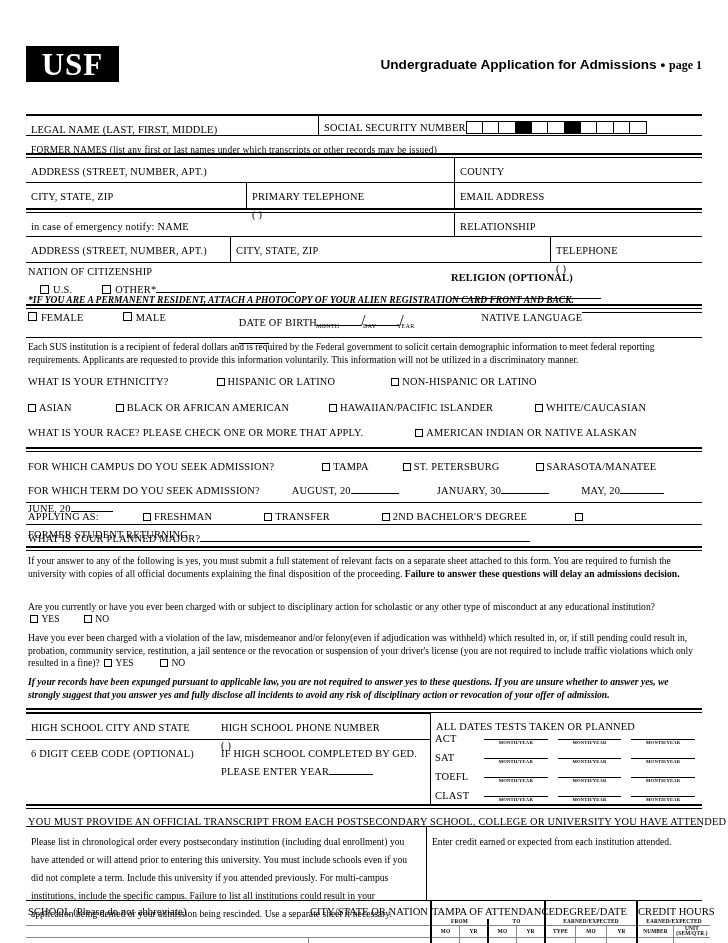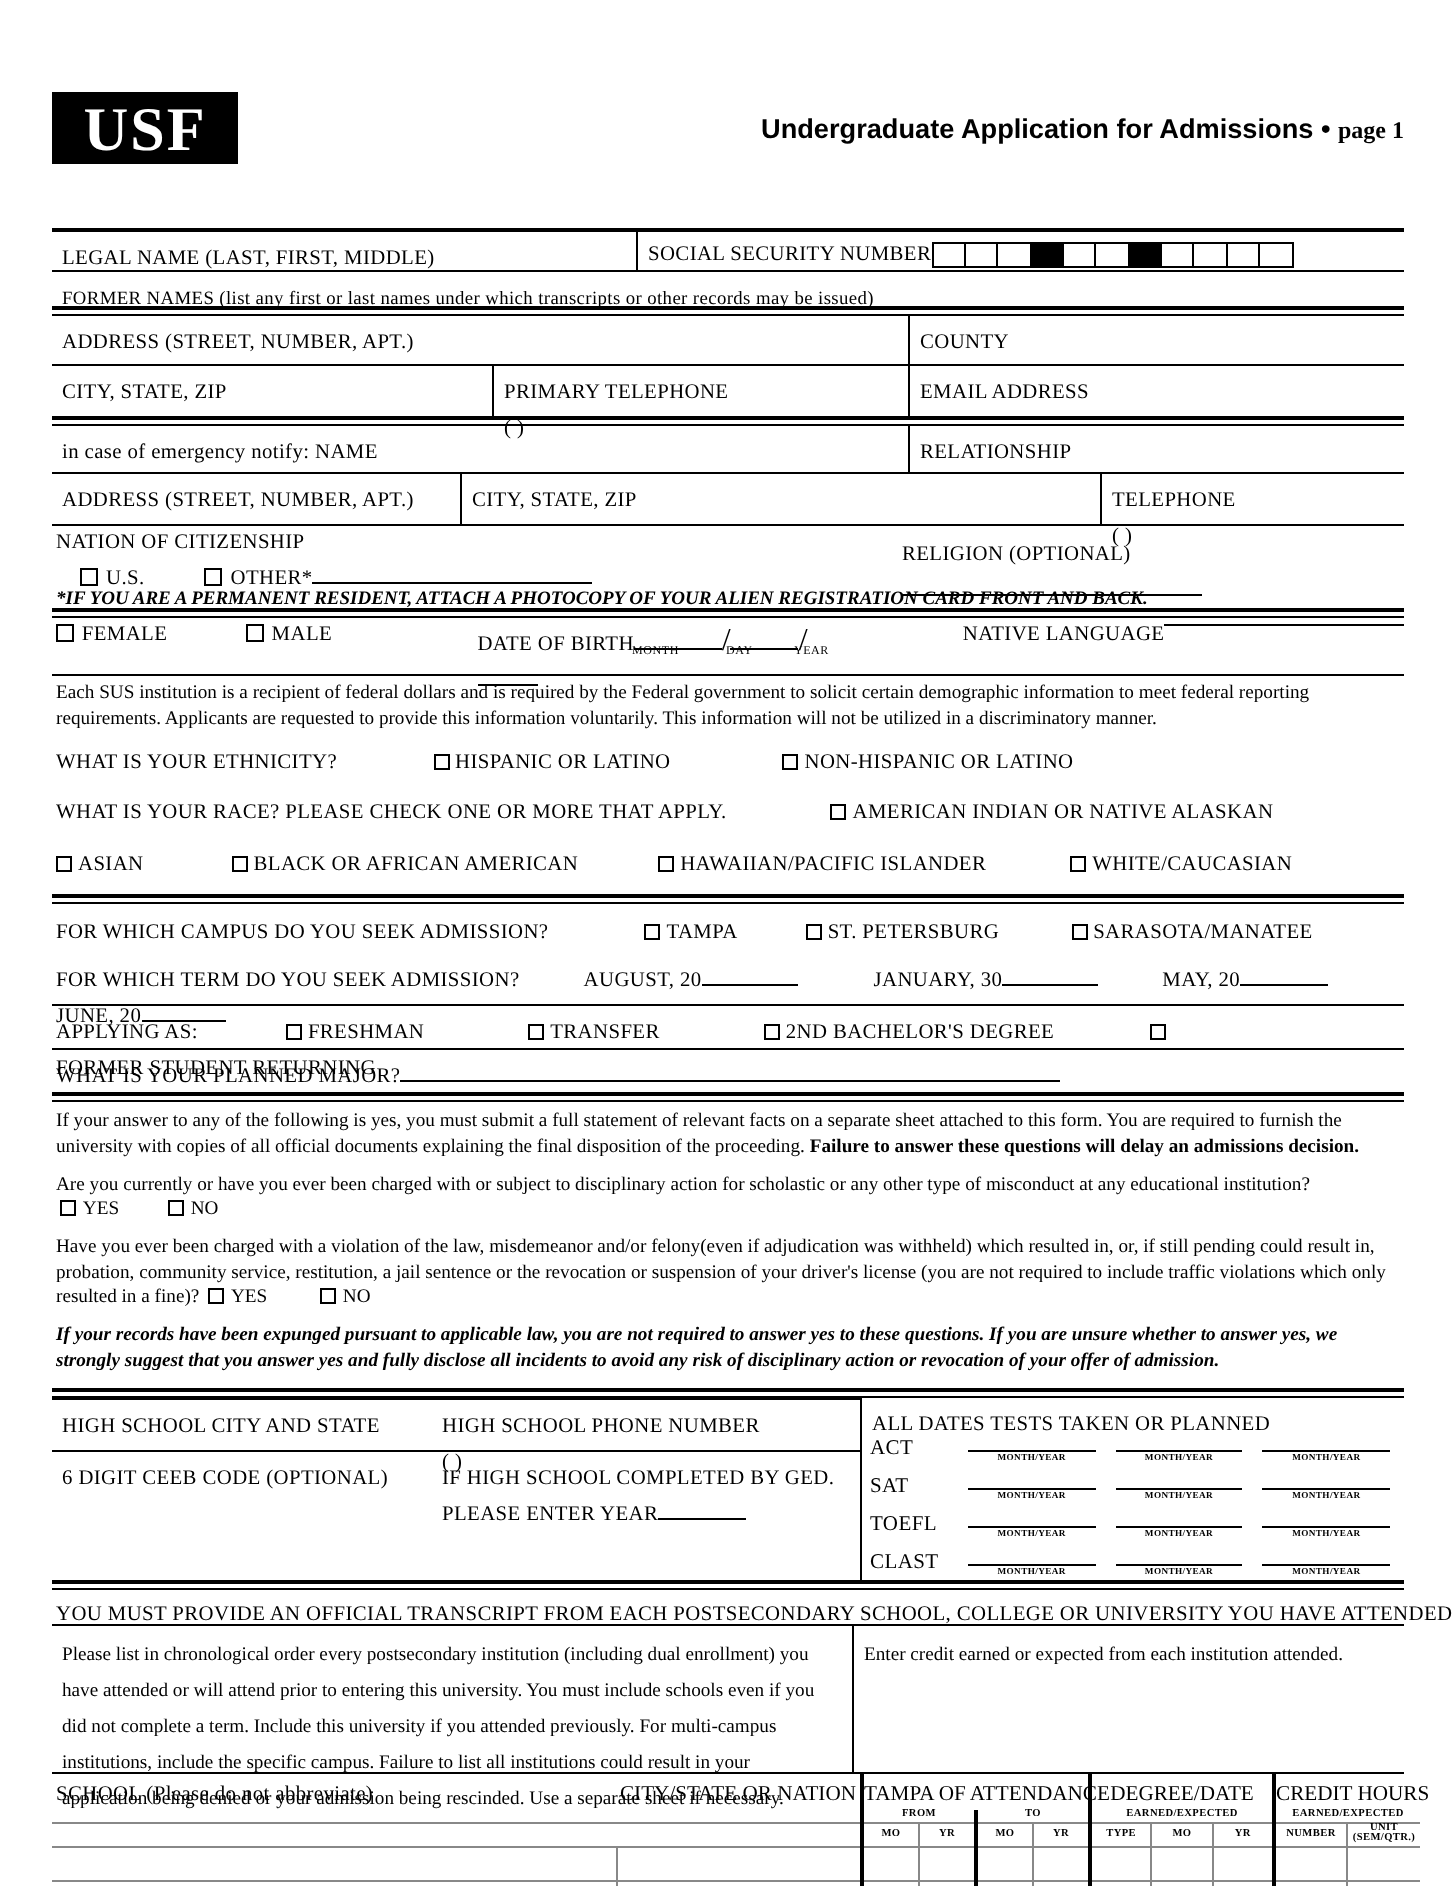--- a/index.html
+++ b/index.html
@@ -148,21 +148,21 @@
   <div class="r-med"></div>
   <div class="row" style="height:26px;">
     <div class="cell" style="width:420px;padding-left:2px;">
       <div class="lab">NATION OF CITIZENSHIP</div>
       <div style="margin-top:2px;padding-left:12px;">
         <span class="cb"></span><span class="lab">U.S.</span>
         <span style="display:inline-block;width:22px;"></span>
         <span class="cb"></span><span class="lab">OTHER*</span><span class="fill" style="width:140px;"></span>
       </div>
     </div>
-    <div class="cell" style="flex:1;padding-top:4px;">
+    <div class="cell" style="flex:1;padding-top:4px;font-weight:bold;">
       <span class="lab">RELIGION (OPTIONAL)</span><span class="fill" style="width:150px;"></span>
     </div>
   </div>
   <div style="height:15px;padding-left:2px;">
     <span class="ital" style="font-size:9.5px;">*IF YOU ARE A PERMANENT RESIDENT, ATTACH A PHOTOCOPY OF YOUR ALIEN REGISTRATION CARD FRONT AND BACK.</span>
   </div>
 
   <div class="dbl"></div>
   <div class="row" style="height:25px;padding-top:3px;padding-left:2px;align-items:flex-start;">
     <span class="cb"></span>
@@ -185,33 +185,33 @@
   <div class="r-med"></div>
   <div style="padding:3px 0 0 2px;">
     <div class="para">Each SUS institution is a recipient of federal dollars and is required by the Federal government to solicit certain demographic information to meet federal reporting requirements. Applicants are requested to provide this information voluntarily. This information will not be utilized in a discriminatory manner.</div>
     <div style="margin-top:5px;">
       <span class="lab">WHAT IS YOUR ETHNICITY?</span>
       <span style="display:inline-block;width:40px;"></span>
       <span class="cb cb-sm"></span><span class="lab">HISPANIC OR LATINO</span>
       <span style="display:inline-block;width:48px;"></span>
       <span class="cb cb-sm"></span><span class="lab">NON-HISPANIC OR LATINO</span>
     </div>
-    <div style="margin-top:7px;">
-      <span class="lab">WHAT IS YOUR RACE? PLEASE CHECK ONE OR MORE THAT APPLY.</span>
-      <span style="display:inline-block;width:44px;"></span>
-      <span class="cb cb-sm"></span><span class="lab">AMERICAN INDIAN OR NATIVE ALASKAN</span>
-    </div>
     <div style="margin-top:8px;">
       <span class="cb cb-sm"></span><span class="lab">ASIAN</span>
       <span style="display:inline-block;width:36px;"></span>
       <span class="cb cb-sm"></span><span class="lab">BLACK OR AFRICAN AMERICAN</span>
       <span style="display:inline-block;width:32px;"></span>
       <span class="cb cb-sm"></span><span class="lab">HAWAIIAN/PACIFIC ISLANDER</span>
       <span style="display:inline-block;width:34px;"></span>
       <span class="cb cb-sm"></span><span class="lab">WHITE/CAUCASIAN</span>
+    </div>
+    <div style="margin-top:7px;">
+      <span class="lab">WHAT IS YOUR RACE? PLEASE CHECK ONE OR MORE THAT APPLY.</span>
+      <span style="display:inline-block;width:44px;"></span>
+      <span class="cb cb-sm"></span><span class="lab">AMERICAN INDIAN OR NATIVE ALASKAN</span>
     </div>
   </div>
 
   <div class="dbl" style="margin-top:7px;"></div>
   <div style="height:22px;padding:4px 0 0 2px;">
     <span class="lab">FOR WHICH CAMPUS DO YOU SEEK ADMISSION?</span>
     <span style="display:inline-block;width:40px;"></span>
     <span class="cb cb-sm"></span><span class="lab">TAMPA</span>
     <span style="display:inline-block;width:26px;"></span>
     <span class="cb cb-sm"></span><span class="lab">ST. PETERSBURG</span>
@@ -246,21 +246,21 @@
   <div class="r-thin"></div>
   <div style="height:18px;padding:3px 0 0 2px;">
     <span class="lab">WHAT IS YOUR PLANNED MAJOR?</span><span class="fill" style="width:330px;"></span>
   </div>
 
   <div class="dbl"></div>
   <div style="padding:4px 0 0 2px;">
     <div class="para">
       <span>If your answer to any of the following is yes, you must submit a full statement of relevant facts on a separate sheet attached to this form. You are required to furnish the university with copies of all official documents explaining the final disposition of the proceeding.  </span><b>Failure to answer these questions will delay an admissions decision.</b>
     </div>
-    <div class="para" style="margin-top:6px;">
+    <div class="para" style="margin-top:20px;">
       <span>Are you currently or have you ever been charged with or subject to disciplinary action for scholastic or any other type of misconduct at any educational institution?</span>
       <span style="white-space:nowrap;">&nbsp;<span class="cb cb-sm"></span><span>YES</span>
       <span style="display:inline-block;width:20px;"></span>
       <span class="cb cb-sm"></span><span>NO</span></span>
     </div>
     <div class="para" style="margin-top:6px;">
       <span>Have you ever been charged with a violation of the law, misdemeanor and/or felony(even if adjudication was withheld) which resulted in, or, if still pending could result in, probation, community service, restitution, a jail sentence or the revocation or suspension of your driver's license (you are not required to include traffic violations which only resulted in a fine)?</span>
       <span style="white-space:nowrap;">&nbsp;<span class="cb cb-sm"></span><span>YES</span>
       <span style="display:inline-block;width:22px;"></span>
       <span class="cb cb-sm"></span><span>NO</span></span>

